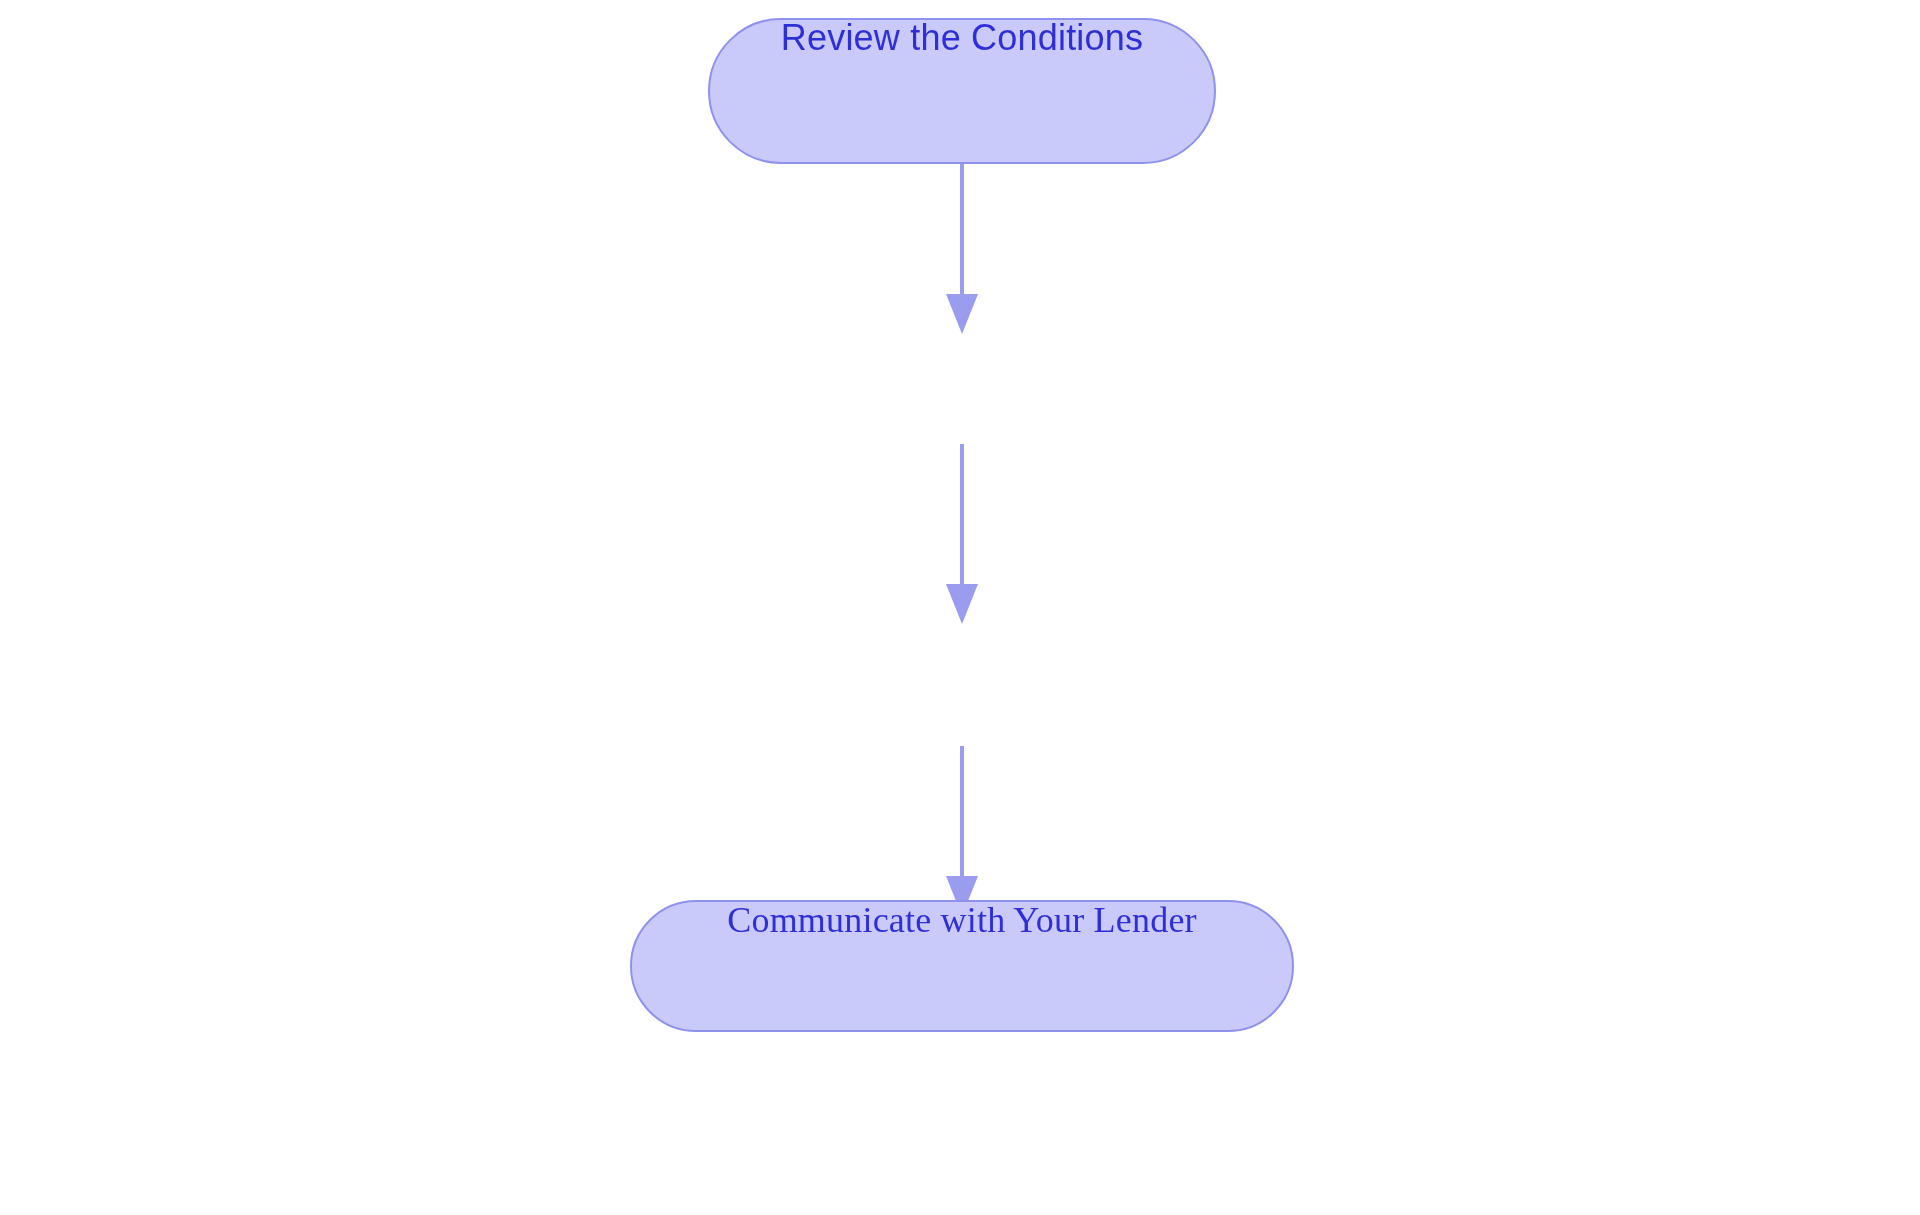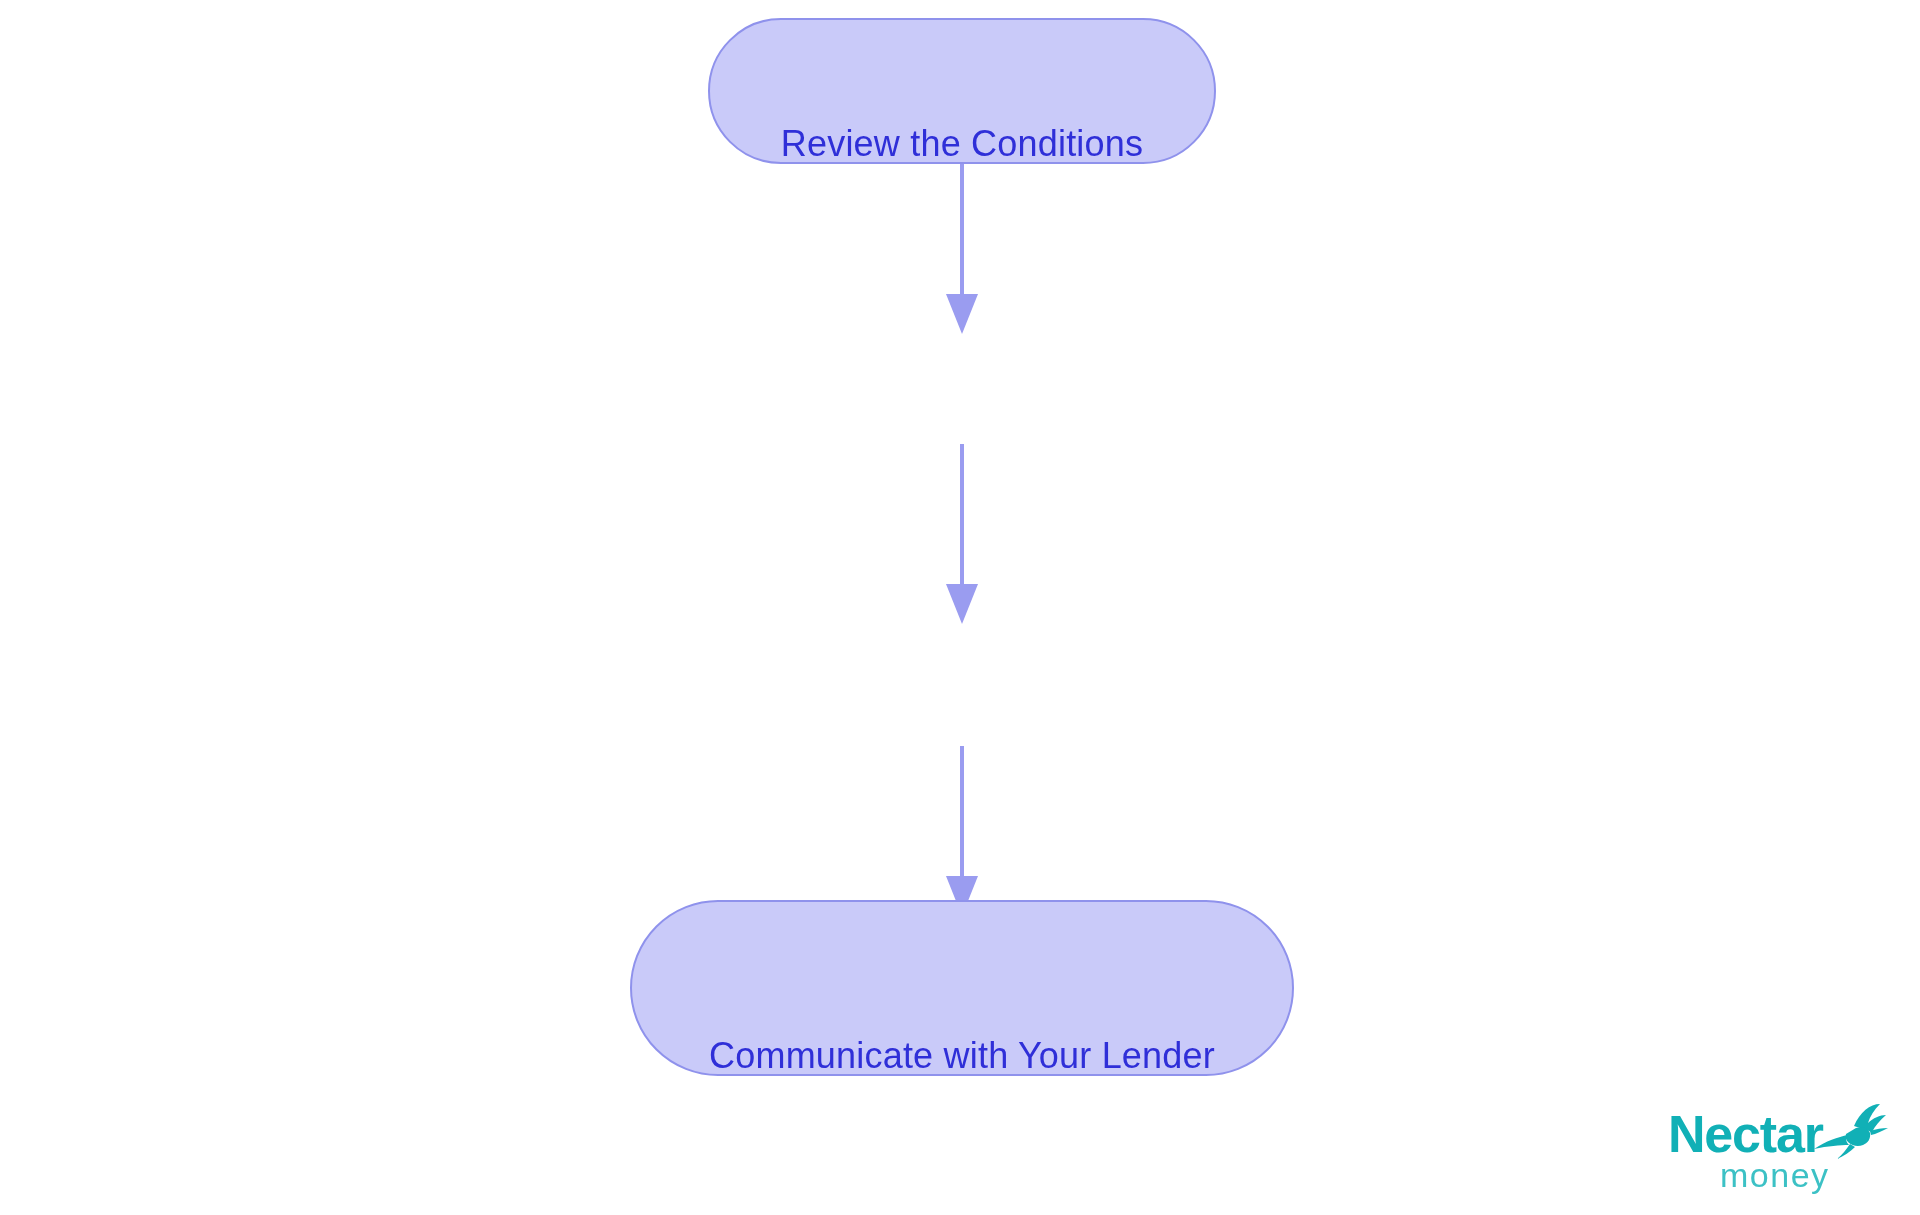--- a/index.html
+++ b/index.html
@@ -24,40 +24,40 @@
   }
 
   
   .node {
     position: absolute;
     box-sizing: border-box;
     background: #c9caf9;
     border: 2px solid #8f92ec;
     border-radius: 999px;
     display: flex;
-    align-items: flex-end;
+    align-items: flex-start;
     justify-content: center;
     color: #2f2fd8;
     font-size: 36px;
     font-weight: 400;
     letter-spacing: 0.2px;
     white-space: nowrap;
     line-height: 1;
     user-select: none;
   }
 
   .node-label {
     display: block;
   }
 
   
   #node-0 { left: 708px;  top: 18px;   width: 508px; height: 146px; }
   #node-1 { left: 608px;  top: 318px;  width: 708px; height: 126px; }
   #node-2 { left: 723px;  top: 608px;  width: 478px; height: 138px; }
-  #node-3 { left: 630px;  top: 900px;  width: 664px; height: 176px; }
+  #node-3 { left: 630px;  top: 900px;  width: 664px; height: 132px; font-family: Liberation Serif, serif; }
 
   
   .connector {
     position: absolute;
     left: 0;
     top: 0;
     width: 1920px;
     height: 1215px;
     pointer-events: none;
   }
@@ -122,30 +122,14 @@
   <div class="node" id="node-0">
     <span class="node-label">Review the Conditions</span>
   </div>
 
 
 
   <div class="node" id="node-3">
     <span class="node-label">Communicate with Your Lender</span>
   </div>
 
-  <div id="logo">
-    <span class="logo-wordmark">Nectar</span>
-    <span class="logo-sub">money</span>
-    <svg id="bird" viewBox="0 0 80 56" xmlns="http://www.w3.org/2000/svg">
-
-      <path d="M44,22 C50,8 60,0 70,0 C64,6 60,12 58,19 C63,14 70,11 76,11 C70,16 65,22 62,28 Z" fill="#11b0b6"></path>
-
-      <path d="M46,24 C52,22 58,24 60,29 C61,34 58,39 53,41 C48,43 42,42 38,38 C36,36 35,33 36,30 Z" fill="#11b0b6"></path>
-
-      <path d="M38,31 C28,33 16,37 4,45 C18,42 30,41 39,41 C36,38 35,34 38,31 Z" fill="#11b0b6"></path>
-
-      <path d="M60,27 C66,25 72,24 78,24 C72,27 66,30 61,31 Z" fill="#11b0b6"></path>
-
-      <path d="M40,40 C36,46 32,51 27,55 C34,52 40,48 45,43 Z" fill="#11b0b6"></path>
-    </svg>
-  </div>
 
 </div>
 
 </body></html>

